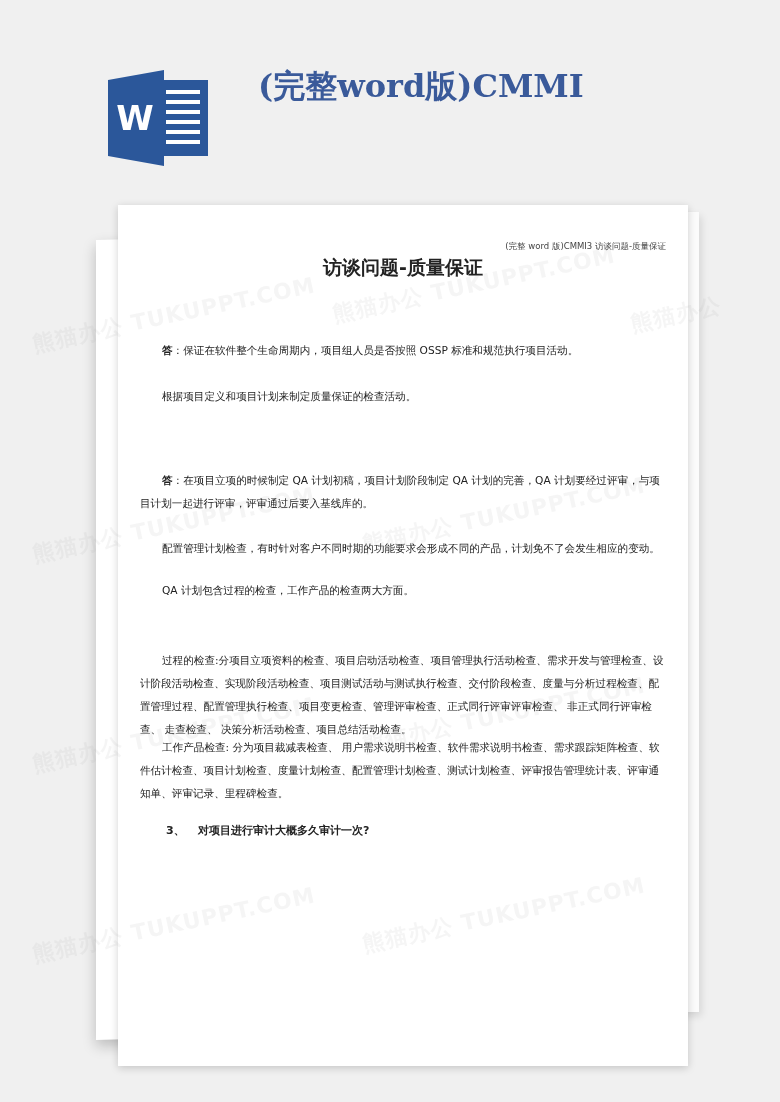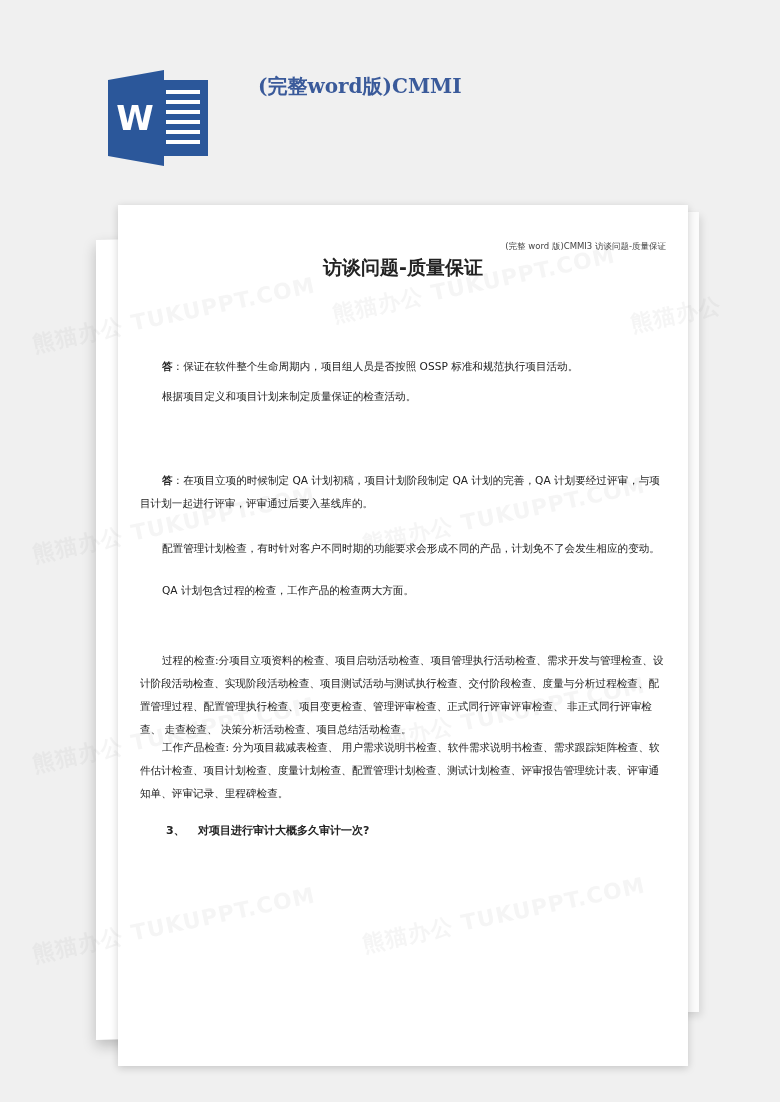--- a/index.html
+++ b/index.html
@@ -6,21 +6,21 @@
     body {
       width: 780px; height: 1102px; position: relative; overflow: hidden;
       background: #f0f0f0;
       font-family: "DejaVu Sans", "Liberation Sans", sans-serif;
     }
     
     .word-icon { position: absolute; left: 108px; top: 70px; width: 104px; height: 96px; }
     .title {
       position: absolute; left: 258px; top: 62px;
       font-family: "DejaVu Serif", "Liberation Serif", serif;
-      font-weight: bold; color: #3a5a9a; font-size: 20px; line-height: 48px;
+      font-weight: bold; color: #3a5a9a; font-size: 32px; line-height: 48px;
       letter-spacing: 0px;
     }
     
     .paper-back {
       position: absolute; left: 96px; top: 240px; width: 572px; height: 800px;
       background: #fff;
       transform: skewY(-1.6deg); transform-origin: left bottom;
       box-shadow: 0 6px 14px rgba(0,0,0,0.22);
     }
     .paper-mid {
@@ -81,21 +81,21 @@
   <div>(完整word版)CMMI</div>
 </div>
 
 <div class="paper-back"></div>
 <div class="paper-mid"></div>
 
 <div class="paper">
   <div class="running-head">(完整 word 版)CMMI3 访谈问题-质量保证</div>
   <div class="doc-title">访谈问题-质量保证</div>
 
-  <div class="p" style="top:150px; left:44px;">
+  <div class="p" style="top:134px; left:44px;">
     <b>答</b><span>：保证在软件整个生命周期内，项目组人员是否按照 OSSP 标准和规范执行项目活动。</span>
   </div>
   <div class="p" style="top:180px; left:44px;">根据项目定义和项目计划来制定质量保证的检查活动。</div>
 
   <div class="p indent" style="top:264px;">
     <b>答</b><span>：在项目立项的时候制定 QA 计划初稿，项目计划阶段制定 QA 计划的完善，QA 计划要经过评审，与项目计划一起进行评审，评审通过后要入基线库的。</span>
   </div>
   <div class="p indent" style="top:332px;">配置管理计划检查，有时针对客户不同时期的功能要求会形成不同的产品，计划免不了会发生相应的变动。</div>
   <div class="p indent" style="top:374px;">QA 计划包含过程的检查，工作产品的检查两大方面。</div>
   <div class="p indent" style="top:419px;margin-top:25px;">过程的检查:分项目立项资料的检查、项目启动活动检查、项目管理执行活动检查、需求开发与管理检查、设计阶段活动检查、实现阶段活动检查、项目测试活动与测试执行检查、交付阶段检查、度量与分析过程检查、配置管理过程、配置管理执行检查、项目变更检查、管理评审检查、正式同行评审评审检查、 非正式同行评审检查、 走查检查、 决策分析活动检查、项目总结活动检查。</div>

